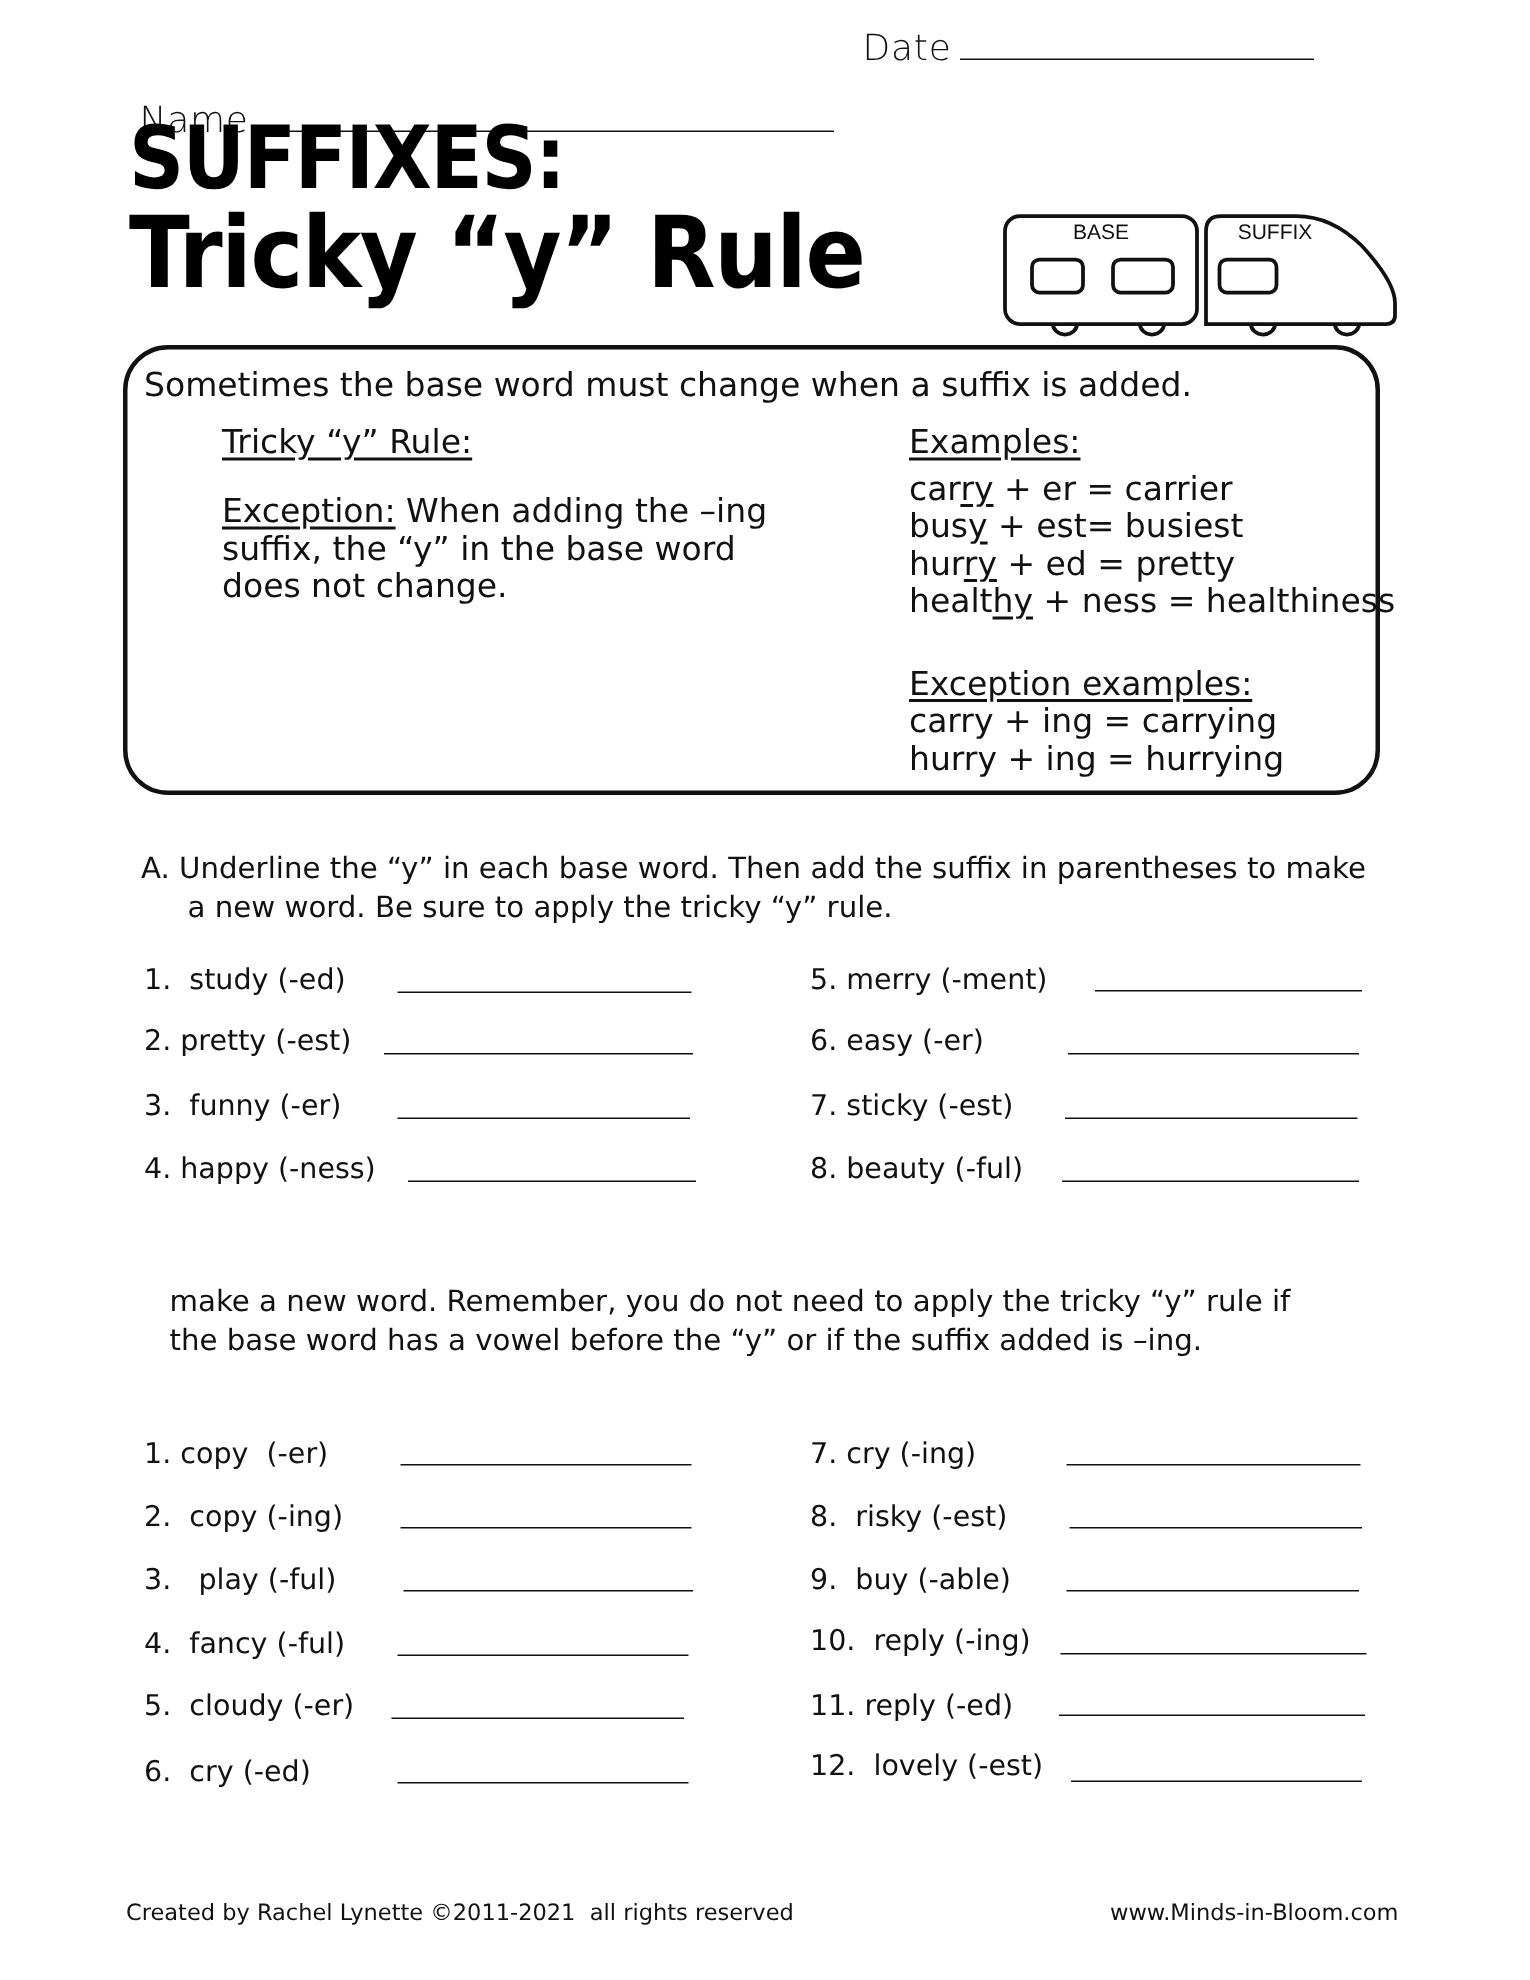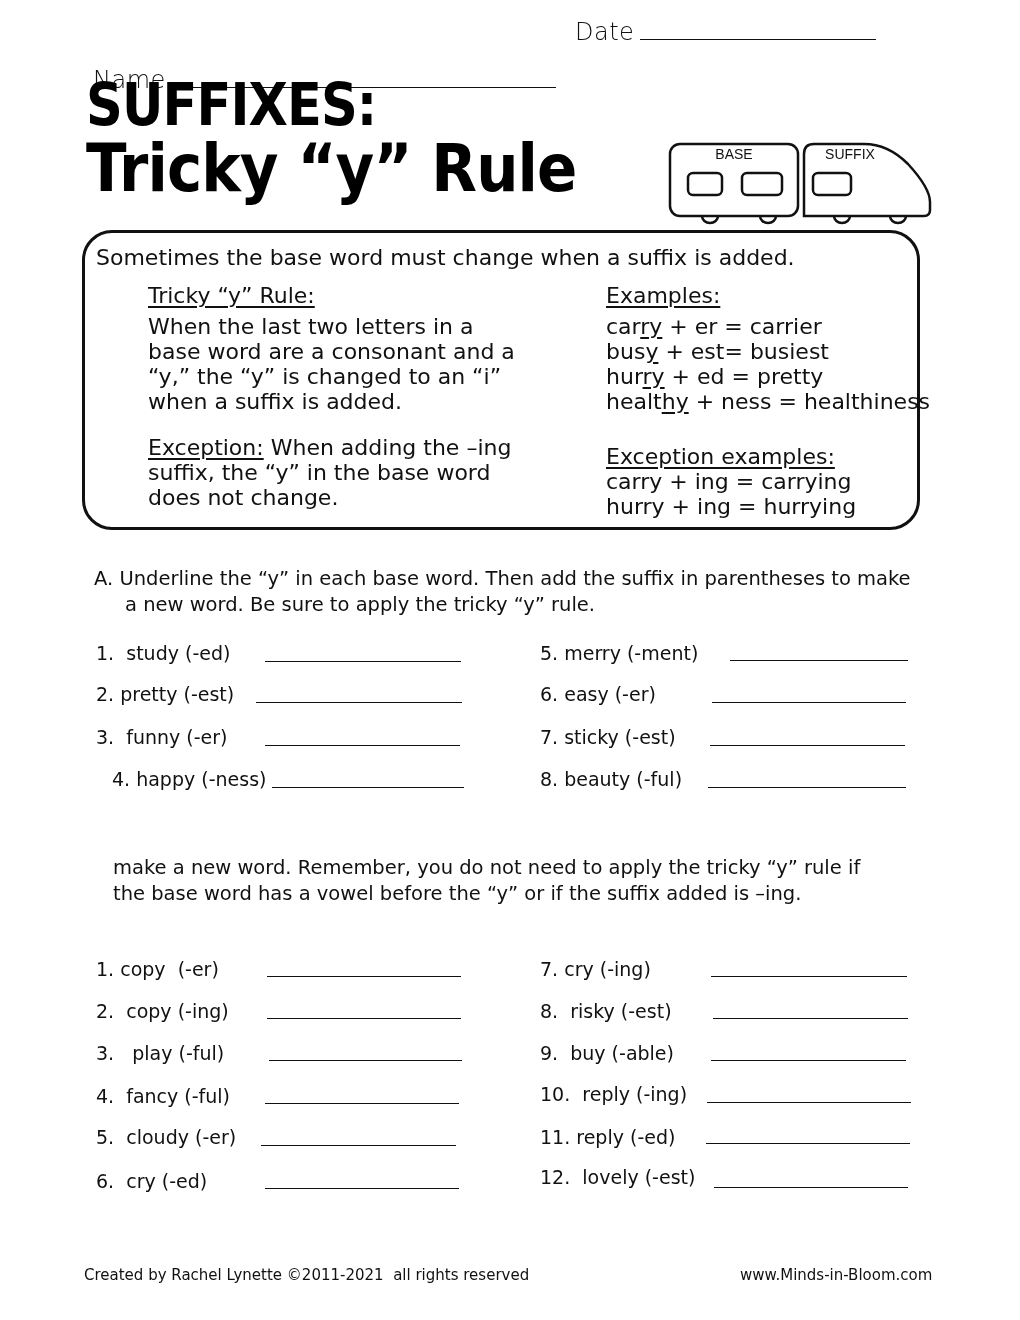--- a/index.html
+++ b/index.html
@@ -48,26 +48,20 @@
     <text x="66" y="19" text-anchor="middle" font-family="Liberation Sans, sans-serif" font-size="14" fill="#111">BASE</text>
     <text x="182" y="19" text-anchor="middle" font-family="Liberation Sans, sans-serif" font-size="14" fill="#111">SUFFIX</text>
   </svg>
 </div>
 
 <div class="abs box"></div>
 <div class="abs txt" style="left:96px; top:245px;">Sometimes the base word must change when a suffix is added.</div>
 
 <div class="abs txt" style="left:148px; top:283px;">
   <div class="u">Tricky “y” Rule:</div>
-  <div style="margin-top:6px;">
-    <div>When the last two letters in a</div>
-    <div>base word are a consonant and a</div>
-    <div>“y,” the “y” is changed to an “i”</div>
-    <div>when a suffix is added.</div>
-  </div>
   <div style="margin-top:21px;">
     <div><span class="u">Exception:</span> <span>When adding the –ing</span></div>
     <div>suffix, the “y” in the base word</div>
     <div>does not change.</div>
   </div>
 </div>
 
 <div class="abs txt" style="left:606px; top:283px;">
   <div class="u">Examples:</div>
   <div style="margin-top:6px;">
@@ -87,21 +81,21 @@
   <div>A. Underline the “y” in each base word. Then add the suffix in parentheses to make</div>
   <div style="padding-left:31px;">a new word. Be sure to apply the tricky “y” rule.</div>
 </div>
 
 <div class="abs item" style="left:96px; top:642px;"><span>1.</span>&nbsp;&nbsp;<span>study (-ed)</span></div>
 <div class="line" style="left:265px; top:661px; width:196px;"></div>
 <div class="abs item" style="left:96px; top:683px;"><span>2.</span>&nbsp;<span>pretty (-est)</span></div>
 <div class="line" style="left:256px; top:702px; width:206px;"></div>
 <div class="abs item" style="left:96px; top:726px;"><span>3.</span>&nbsp;&nbsp;<span>funny (-er)</span></div>
 <div class="line" style="left:265px; top:745px; width:195px;"></div>
-<div class="abs item" style="left:112px; top:768px;text-align:right;"><span>4.</span>&nbsp;<span>happy (-ness)</span></div>
+<div class="abs item" style="left:96px; top:768px;text-align:right;"><span>4.</span>&nbsp;<span>happy (-ness)</span></div>
 <div class="line" style="left:272px; top:787px; width:192px;"></div>
 
 <div class="abs item" style="left:540px; top:642px;"><span>5.</span>&nbsp;<span>merry (-ment)</span></div>
 <div class="line" style="left:730px; top:660px; width:178px;"></div>
 <div class="abs item" style="left:540px; top:683px;"><span>6.</span>&nbsp;<span>easy (-er)</span></div>
 <div class="line" style="left:712px; top:702px; width:194px;"></div>
 <div class="abs item" style="left:540px; top:726px;"><span>7.</span>&nbsp;<span>sticky (-est)</span></div>
 <div class="line" style="left:710px; top:745px; width:195px;"></div>
 <div class="abs item" style="left:540px; top:768px;"><span>8.</span>&nbsp;<span>beauty (-ful)</span></div>
 <div class="line" style="left:708px; top:787px; width:198px;"></div>

